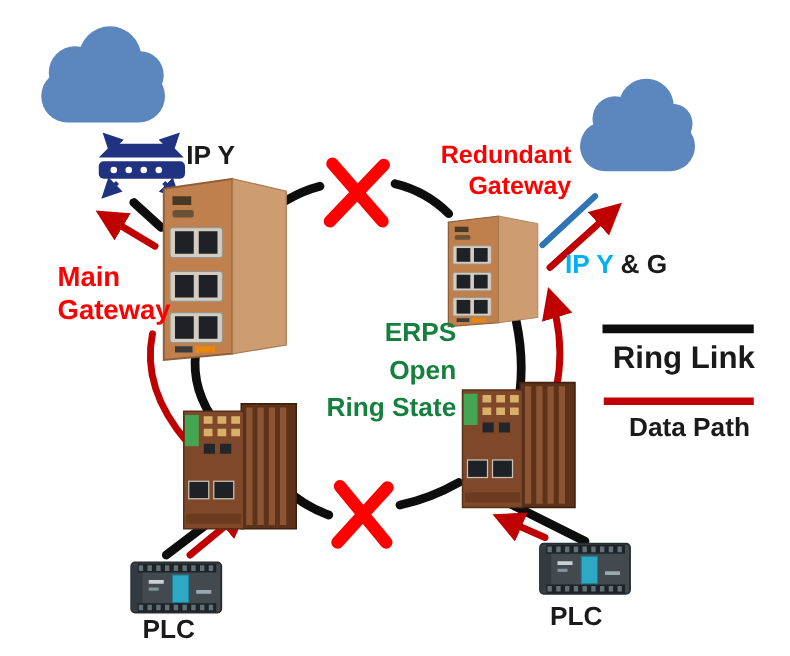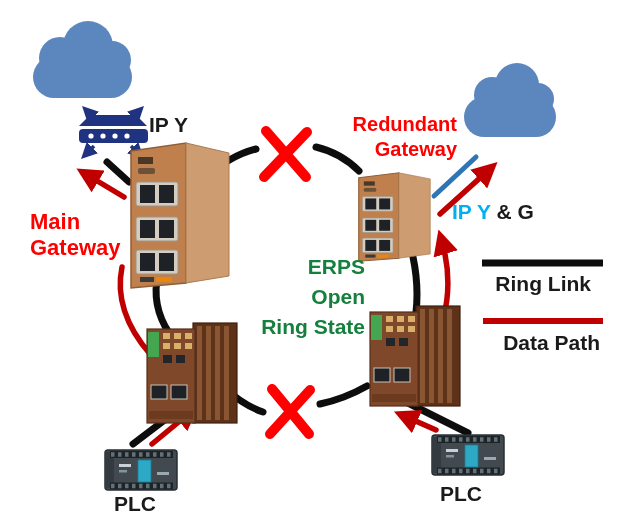--- a/index.html
+++ b/index.html
@@ -166,41 +166,41 @@
     <g transform="translate(432,432)">
       <use href="#plcArt"></use>
     </g>
 
     <line x1="482" y1="263" x2="603" y2="263" stroke="#0D0D0D" stroke-width="7"></line>
     <line x1="483" y1="321" x2="603" y2="321" stroke="#C00000" stroke-width="6"></line>
   </svg>
 
   <div class="t" style="left:149px; top:113px; font-size:21px;">IP Y</div>
 
-  <div class="t red" style="left:30px; top:209px; font-size:22px; line-height:26px;">
+  <div class="t red" style="left:46px; top:209px; font-size:22px; line-height:26px;">
     <div>Main</div>
     <div>Gateway</div>
   </div>
 
   <div class="t red center" style="left:333px; top:112px; width:124px; font-size:20px; line-height:25px;">
     <div>Redundant</div>
     <div>Gateway</div>
   </div>
 
   <div class="t" style="left:452px; top:200px; font-size:21px;text-align:right;">
     <span class="cyan">IP Y</span><span> &amp; G</span>
   </div>
 
   <div class="t blue center" style="left:229px; top:252px; width:136px; font-size:21px; line-height:30px;">
     <div>ERPS</div>
     <div>Open</div>
     <div>Ring State</div>
   </div>
 
-  <div class="t center" style="left:469px; top:272px; width:122px; font-size:21px;">Ring Link</div>
+  <div class="t center" style="left:482px; top:272px; width:122px; font-size:25px;">Ring Link</div>
 
   <div class="t center" style="left:478px; top:331px; width:122px; font-size:21px;">Data Path</div>
 
   <div class="t plain" style="left:114px; top:492px; font-size:21px;">PLC</div>
 
   <div class="t plain" style="left:440px; top:482px; font-size:21px;">PLC</div>
 
 </div>
 
 </body></html>

